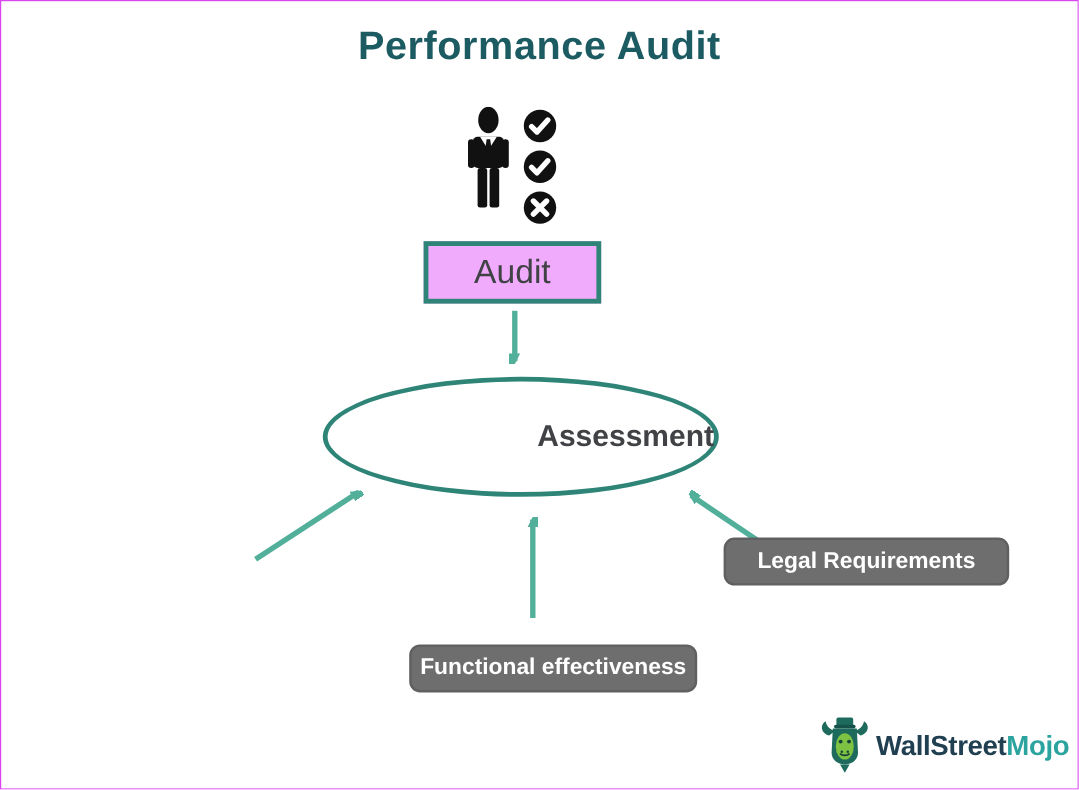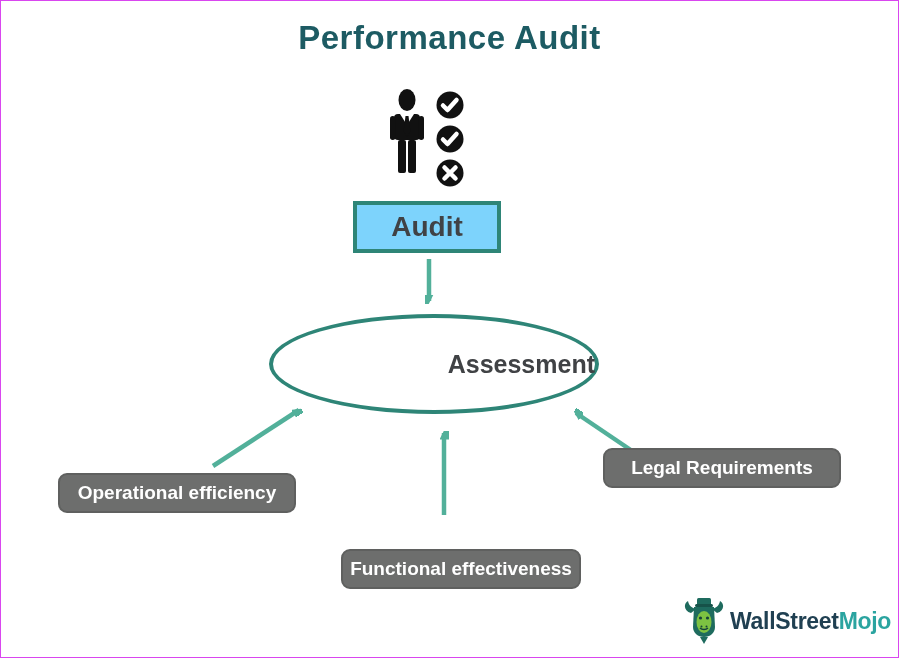--- a/index.html
+++ b/index.html
@@ -31,26 +31,26 @@
     width: 84px;
     height: 104px;
   }
   .audit-box {
     position: absolute;
     left: 352px;
     top: 200px;
     width: 148px;
     height: 52px;
     border: 4px solid #2e8577;
-    background: #7dd3fc;
+    background: #f0abfc;
     display: flex;
     align-items: center;
     justify-content: center;
     font-size: 28px;
-    font-weight: bold;
+    font-weight: normal;
     color: #404245;
   }
   .assessment-ellipse {
     position: absolute;
     left: 268px;
     top: 313px;
     width: 330px;
     height: 100px;
     border: 4px solid #2e8577;
     border-radius: 50%;
@@ -70,21 +70,21 @@
     color: #ffffff;
     font-weight: bold;
     font-size: 19px;
     display: flex;
     align-items: center;
     justify-content: center;
     padding: 0 14px;
     white-space: nowrap;
   }
   #factor-left   { left: 57px;  top: 472px; width: 238px; height: 40px; }
-  #factor-middle { left: 340px; top: 548px; width: 240px; height: 40px; }
+  #factor-middle { left: 340px; top: 536px; width: 240px; height: 40px; }
   #factor-right  { left: 602px; top: 447px; width: 238px; height: 40px; }
   .arrows-layer {
     position: absolute;
     left: 0; top: 0;
     width: 899px; height: 658px;
     pointer-events: none;
   }
   .logo {
     position: absolute;
     left: 683px;
@@ -148,23 +148,20 @@
       <marker id="ah" markerWidth="9" markerHeight="9" refX="6.5" refY="4.5" orient="auto" markerUnits="userSpaceOnUse">
         <path d="M0,0 L9,4.5 L0,9 Z" fill="#52b09a" transform="scale(2)"></path>
       </marker>
     </defs>
     <line x1="428" y1="258" x2="428" y2="300" stroke="#52b09a" stroke-width="4.5" marker-end="url(#ah)"></line>
     <line x1="212" y1="465" x2="298" y2="409" stroke="#52b09a" stroke-width="4.5" marker-end="url(#ah)"></line>
     <line x1="443" y1="514" x2="443" y2="432" stroke="#52b09a" stroke-width="4.5" marker-end="url(#ah)"></line>
     <line x1="649" y1="462" x2="575" y2="412" stroke="#52b09a" stroke-width="4.5" marker-end="url(#ah)"></line>
   </svg>
 
-  <div class="factor-box" id="factor-left">
-    <span>Operational efficiency</span>
-  </div>
   <div class="factor-box" id="factor-middle">
     <span>Functional effectiveness</span>
   </div>
   <div class="factor-box" id="factor-right">
     <span>Legal Requirements</span>
   </div>
 
   <div class="logo">
     <svg width="40" height="48" viewBox="0 0 40 48">
 

